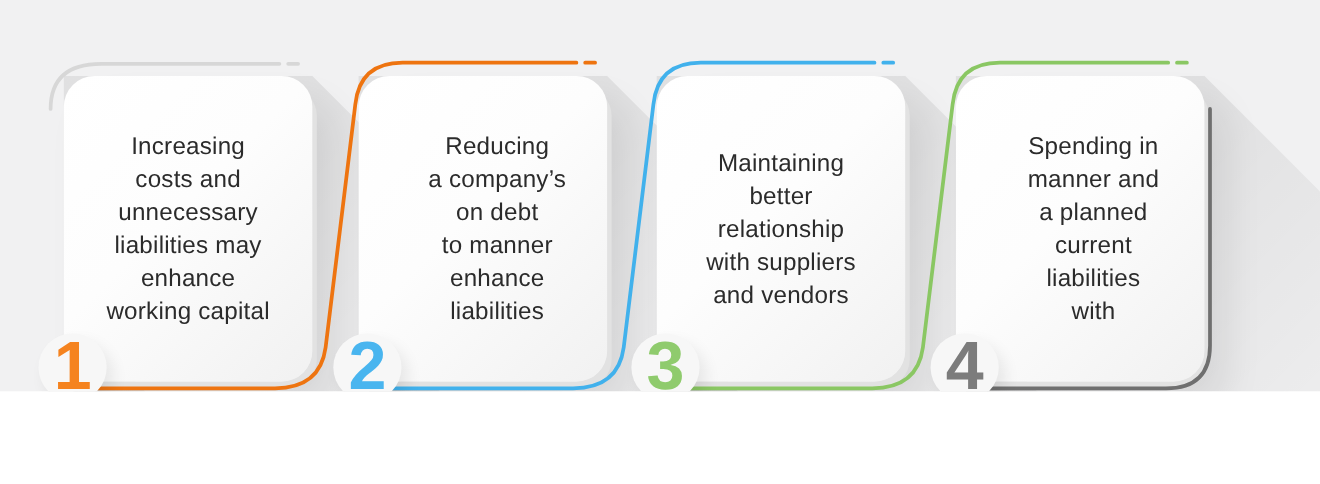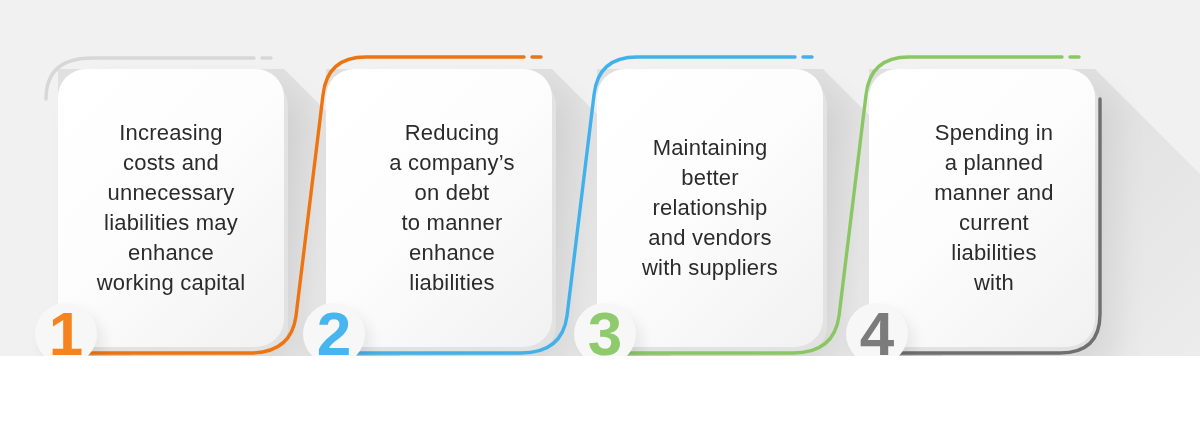--- a/index.html
+++ b/index.html
@@ -102,30 +102,30 @@
       <div>enhance</div>
       <div>liabilities</div>
     </div>
   </div>
 
   <div class="card" style="left:597px">
     <div class="card-text" style="color: rgb(43, 43, 43);">
       <div>Maintaining</div>
       <div>better</div>
       <div>relationship</div>
+      <div>with suppliers</div>
       <div>and vendors</div>
-      <div>with suppliers</div>
     </div>
   </div>
 
   <div class="card" style="left:869px">
     <div class="card-text" style="color: rgb(43, 43, 43); padding-left: 24px;">
       <div>Spending in</div>
+      <div>manner and</div>
       <div>a planned</div>
-      <div>manner and</div>
       <div>current</div>
       <div>liabilities</div>
       <div>with</div>
     </div>
   </div>
 
   <svg id="line-layer" class="layer" viewBox="0 0 1200 440" aria-hidden="true">
     <path class="sw" d="M 46 99 Q 46 58 92 58 H 254" stroke="#D7D7D7"></path>
     <path class="sw" d="M 262 58 H 271" stroke="#D7D7D7"></path>
 

